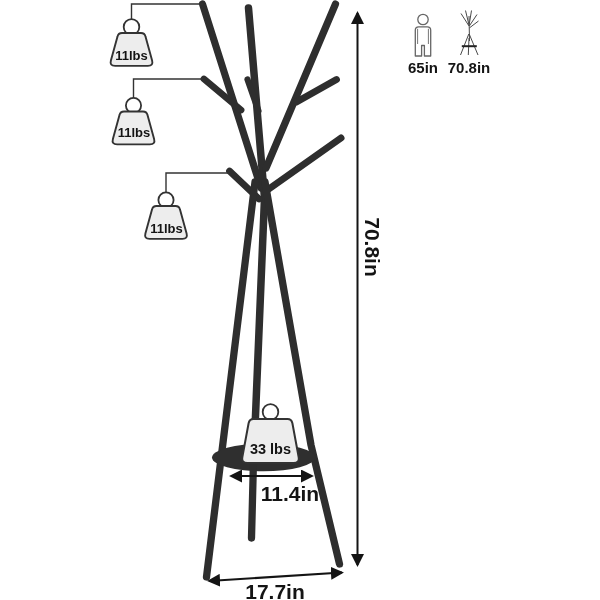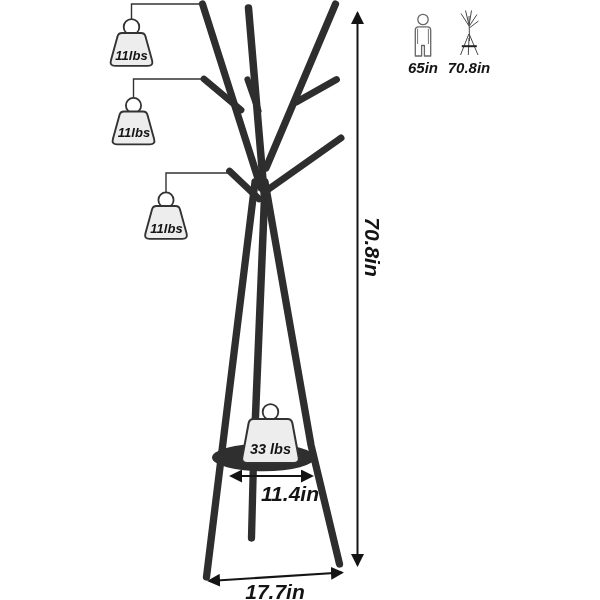--- a/index.html
+++ b/index.html
@@ -1,16 +1,16 @@
 <!DOCTYPE html>
 <html><head>
 <meta charset="utf-8">
 <style>
   html,body{margin:0;padding:0;background:#ffffff;}
-  .canvas{width:600px;height:600px;position:relative;background:#ffffff;overflow:hidden;font-style:italic;}
+  .canvas{width:600px;height:600px;position:relative;background:#ffffff;overflow:hidden;}
   svg{display:block;}
   text{font-family:"Liberation Sans","DejaVu Sans",sans-serif;font-weight:700;fill:#141414;}
   .dim-label{font-size:21px;}
   .cmp-label{font-size:15px;}
   .wt-label-s{font-size:13px;}
   .wt-label-b{font-size:14.5px;}
 </style>
 </head>
 <body>
 

